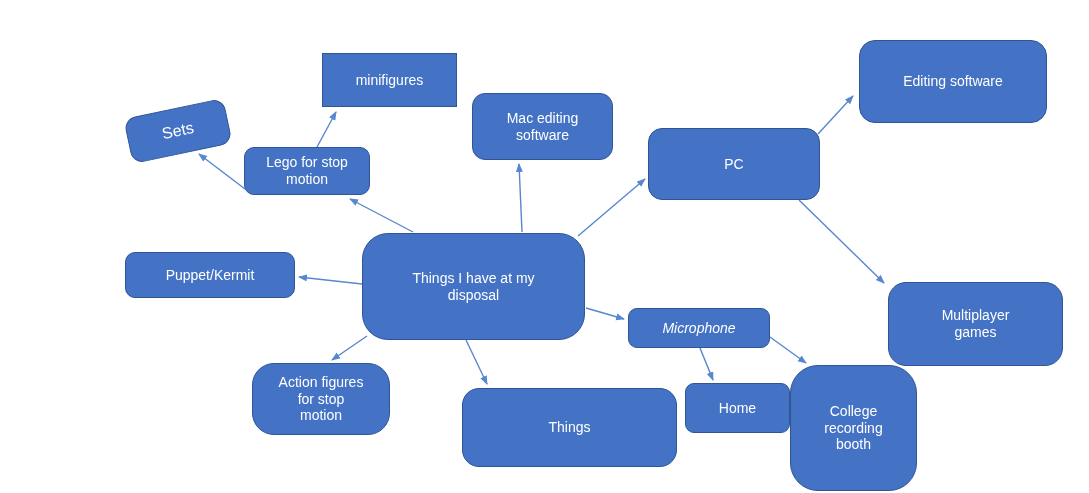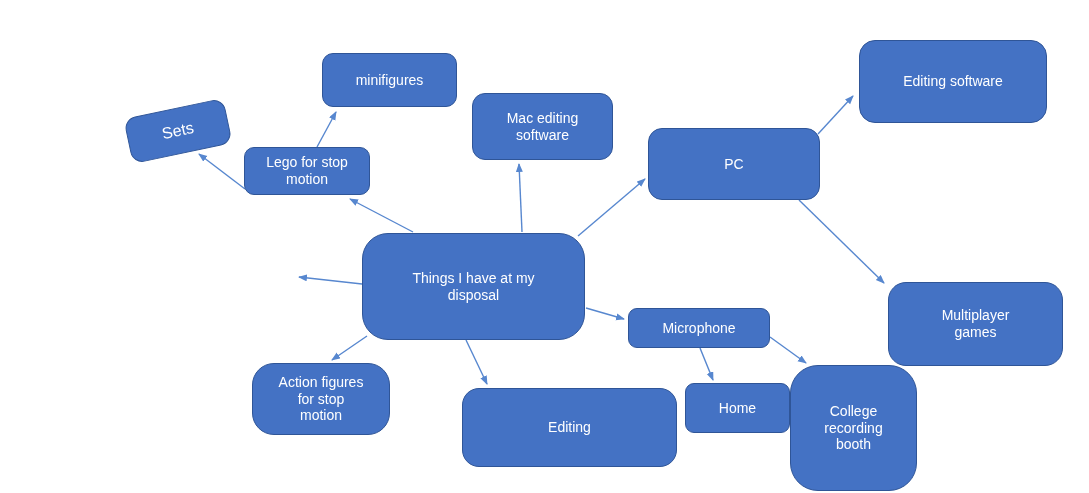--- a/index.html
+++ b/index.html
@@ -21,30 +21,30 @@
     display:flex;align-items:center;justify-content:center;
     text-align:center;
     white-space:pre-line;
     line-height:1.18;
     font-size:14px;
     cursor:default;
   }
   
   #n-central{left:362px;top:233px;width:223px;height:107px;border-radius:26px;}
   #n-sets{left:127px;top:108px;width:102px;height:46px;border-radius:12px;transform:rotate(-12deg);font-size:16px;}
-  #n-minifigures{left:322px;top:53px;width:135px;height:54px;border-radius:11px;font-size:14px;}
+  #n-minifigures{left:322px;top:53px;width:135px;height:54px;border-radius:0;font-size:14px;}
   #n-lego{left:244px;top:147px;width:126px;height:48px;border-radius:10px;font-size:14px;}
   #n-mac{left:472px;top:93px;width:141px;height:67px;border-radius:13px;}
   #n-pc{left:648px;top:128px;width:172px;height:72px;border-radius:14px;}
   #n-editing{left:859px;top:40px;width:188px;height:83px;border-radius:16px;}
   #n-multiplayer{left:888px;top:282px;width:175px;height:84px;border-radius:18px;}
   #n-puppet{left:125px;top:252px;width:170px;height:46px;border-radius:10px;}
   #n-action{left:252px;top:363px;width:138px;height:72px;border-radius:22px;font-size:14px;}
   #n-camera{left:462px;top:388px;width:215px;height:79px;border-radius:17px;}
-  #n-microphone{left:628px;top:308px;width:142px;height:40px;border-radius:9px;}
+  #n-microphone{left:628px;top:308px;width:142px;height:40px;border-radius:9px;font-style:italic;}
   #n-home{left:685px;top:383px;width:105px;height:50px;border-radius:9px;}
   #n-college{left:790px;top:365px;width:127px;height:126px;border-radius:28px;}
 </style>
 </head>
 <body>
 
 <div id="canvas">
 
   <svg id="connectors" viewBox="0 0 1089 493" xmlns="http://www.w3.org/2000/svg">
     <defs>
@@ -72,23 +72,24 @@
   <div class="node" id="n-sets">Sets</div>
   <div class="node" id="n-minifigures">minifigures</div>
   <div class="node" id="n-lego">Lego for stop
 motion</div>
   <div class="node" id="n-pc">PC</div>
   <div class="node" id="n-mac">Mac editing
 software</div>
   <div class="node" id="n-editing">Editing software</div>
   <div class="node" id="n-multiplayer">Multiplayer
 games</div>
+  <div class="node" id="n-puppet">Puppet/Kermit</div>
   <div class="node" id="n-action">Action figures
 for stop
 motion</div>
-  <div class="node" id="n-camera">Editing</div>
+  <div class="node" id="n-camera">Things</div>
   <div class="node" id="n-microphone">Microphone</div>
   <div class="node" id="n-home">Home</div>
   <div class="node" id="n-college">College
 recording
 booth</div>
 
 </div>
 
 </body></html>

